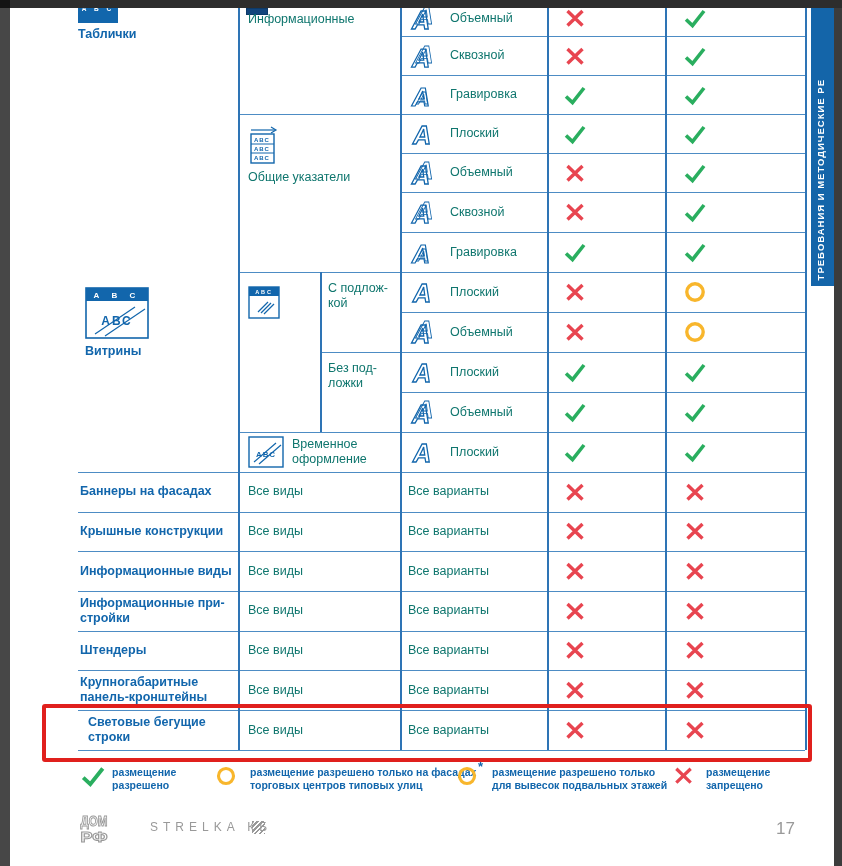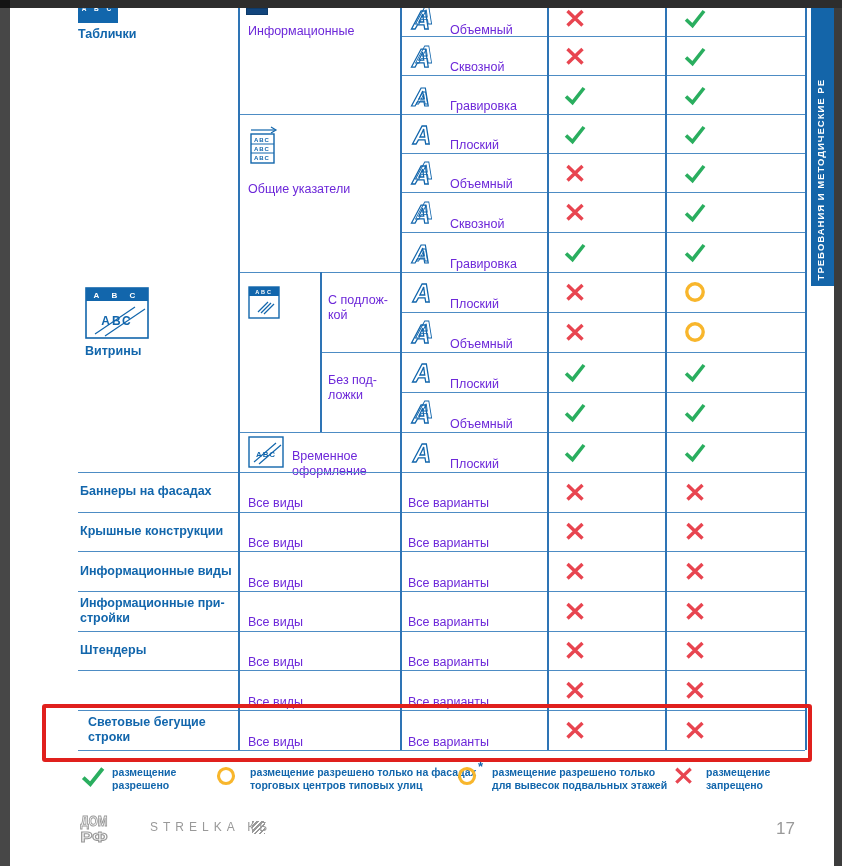--- a/index.html
+++ b/index.html
@@ -13,21 +13,21 @@
   #strip-right{left:834px;top:8px;width:8px;height:858px;background:#3c3c3c;}
   
   #side-banner{position:absolute;left:811px;top:0;width:23px;height:286px;background:#1465A9;z-index:40;overflow:hidden;}
   #side-banner .vtext{position:absolute;bottom:6px;left:4px;writing-mode:vertical-rl;transform:rotate(180deg);
       color:#fff;font-size:9.5px;font-weight:bold;letter-spacing:1px;white-space:nowrap;}
   
   .hline{position:absolute;height:1px;background:#4d8cc4;}
   .vline{position:absolute;width:1.5px;background:#2E74B5;}
   
   .cat{position:absolute;color:#1266AC;font-weight:bold;font-size:12.5px;line-height:15px;}
-  .sub{position:absolute;color:#6d28d9;font-size:12.5px;line-height:15px;margin-top:12px;}
+  .sub{position:absolute;color:#0f766e;font-size:12.5px;line-height:15px;}
   .cell-abs{position:absolute;}
   
   #highlight-box{position:absolute;left:42px;top:704px;width:762px;height:50px;
      border:4px solid #E0201D;border-radius:3px;z-index:30;}
   
   .legend-text{position:absolute;color:#1266AC;font-size:10.5px;line-height:13px;font-weight:bold;}
   .footer-gray{position:absolute;color:#999;}
   #brand{left:150px;top:820px;font-size:12px;letter-spacing:5px;}
   #hatch-square{position:absolute;left:252px;top:821px;width:13px;height:13px;
      background:repeating-linear-gradient(135deg,#999 0 1.5px,transparent 1.5px 3.5px);}
@@ -331,20 +331,21 @@
       </svg></div>
     <div class="cat" style="left:80px;top:642.75px;">Штендеры</div>
     <div class="sub" style="left:248px;top:642.75px;">Все виды</div>
     <div class="sub" style="left:408px;top:642.75px;">Все варианты</div>
     <div class="cell-abs" style="left:563px;top:638.25px;"><svg width="24" height="24" viewBox="0 0 24 24">
         <path d="M4.5 5 L19.5 19.5 M19.5 5 L4.5 19.5" fill="none" stroke="#E84550" stroke-width="3.4"></path>
       </svg></div>
     <div class="cell-abs" style="left:683px;top:638.25px;"><svg width="24" height="24" viewBox="0 0 24 24">
         <path d="M4.5 5 L19.5 19.5 M19.5 5 L4.5 19.5" fill="none" stroke="#E84550" stroke-width="3.4"></path>
       </svg></div>
+    <div class="cat" style="left:80px;top:675px;">Крупногабаритные<br>панель-кронштейны</div>
     <div class="sub" style="left:248px;top:682.5px;">Все виды</div>
     <div class="sub" style="left:408px;top:682.5px;">Все варианты</div>
     <div class="cell-abs" style="left:563px;top:678px;"><svg width="24" height="24" viewBox="0 0 24 24">
         <path d="M4.5 5 L19.5 19.5 M19.5 5 L4.5 19.5" fill="none" stroke="#E84550" stroke-width="3.4"></path>
       </svg></div>
     <div class="cell-abs" style="left:683px;top:678px;"><svg width="24" height="24" viewBox="0 0 24 24">
         <path d="M4.5 5 L19.5 19.5 M19.5 5 L4.5 19.5" fill="none" stroke="#E84550" stroke-width="3.4"></path>
       </svg></div>
     <div class="cat" style="left:88px;top:715px;">Световые бегущие<br>строки</div>
     <div class="sub" style="left:248px;top:722.5px;">Все виды</div>

